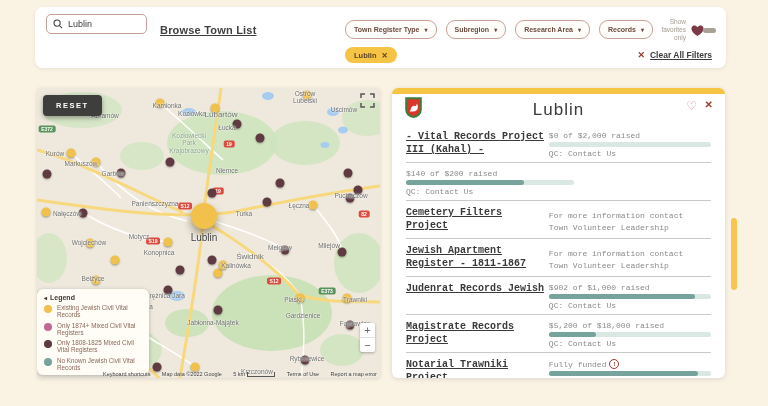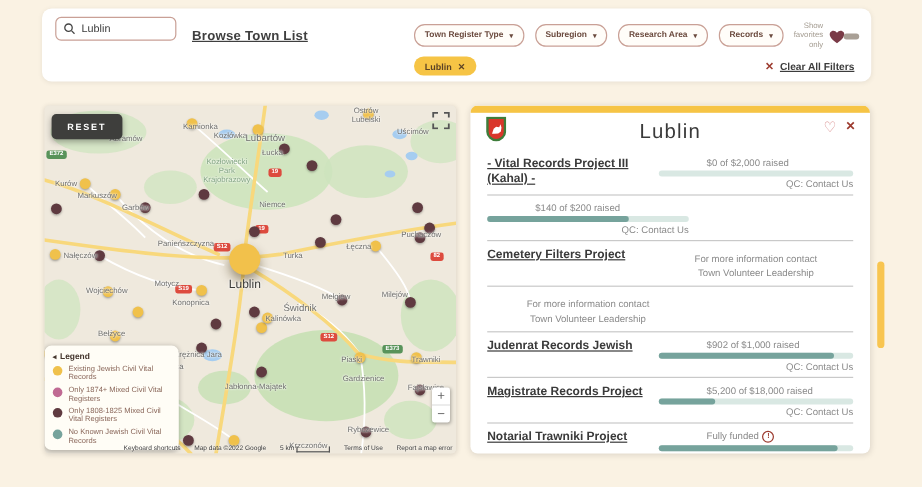--- a/index.html
+++ b/index.html
@@ -48,28 +48,28 @@
   .scalebar{width:26px;height:4px;border-left:1px solid #555;border-right:1px solid #555;border-bottom:1px solid #555;}
   
   .panel{left:392px;top:88px;width:333px;height:290px;background:#fff;border-radius:6px;box-shadow:0 1px 5px rgba(0,0,0,.12);overflow:hidden;}
   .panel-accent{height:6px;background:#f6c445;}
   .panel-header{position:relative;height:31px;display:flex;align-items:center;justify-content:center;}
   .crest{position:absolute;left:13px;top:3px;}
   .panel-title{font-size:17px;letter-spacing:1px;color:#3a3a3a;}
   .heart-btn{position:absolute;right:28px;top:5px;color:#d98f8f;font-size:12px;cursor:pointer;}
   .close-btn{position:absolute;right:12px;top:5px;color:#9c3a2e;font-weight:bold;font-size:10px;cursor:pointer;}
   .projects{padding:0 14px;}
-  .project-row{display:flex;justify-content:space-between;align-items:flex-start;padding:5px 0 4px;border-bottom:1px solid #c9c9c9;}
+  .project-row{display:flex;justify-content:space-between;align-items:flex-start;padding:5px 0 4px;border-bottom:1px solid #c9c9c9;font-family:Liberation Mono, monospace;}
   .ptitle{width:148px;font-size:10px;font-weight:bold;text-decoration:underline;color:#3a3a3a;line-height:1.3;cursor:pointer;}
   .pright{width:168px;padding-top:1px;}
-  .amount{font-size:8px;color:#8a8a8a;display:flex;align-items:flex-start;gap:3px;margin-left:40px;}
+  .amount{font-size:8px;color:#8a8a8a;display:flex;align-items:center;gap:3px;}
   .bar{height:5px;background:#d9e8e3;border-radius:3px;margin:2px 0;}
   .fill{height:100%;background:#76a39c;border-radius:3px;}
-  .qc{font-size:8px;color:#8a8a8a;text-align:right;margin-top:2px;}
-  .info{font-size:8px;color:#8a8a8a;text-align:center;line-height:1.5;}
+  .qc{font-size:8px;color:#8a8a8a;text-align:left;margin-top:2px;}
+  .info{font-size:8px;color:#8a8a8a;text-align:left;line-height:1.5;}
   .info-wrap{padding-top:3px;}
   .funded-i{width:8px;height:8px;border:1px solid #9c3a2e;border-radius:50%;color:#9c3a2e;font-size:6px;font-weight:bold;display:inline-flex;align-items:center;justify-content:center;flex:none;}
   .page-scrollbar{left:731px;top:218px;width:6px;height:72px;background:#f8c550;border-radius:3px;}
 </style>
 </head>
 <body>
 
 <div class="abs topbar">
   <div class="abs search-box">
     <svg width="10" height="10" viewBox="0 0 11 11">
@@ -339,20 +339,21 @@
       <div class="project-row">
         <a class="ptitle">Cemetery Filters Project</a>
         <div class="pright">
           <div class="info-wrap">
             <div class="info">For more information contact</div>
             <div class="info">Town Volunteer Leadership</div>
           </div>
         </div>
       </div>
       <div class="project-row">
+        <a class="ptitle">Jewish Apartment Register - 1811-1867</a>
         <div class="pright">
           <div class="info-wrap">
             <div class="info">For more information contact</div>
             <div class="info">Town Volunteer Leadership</div>
           </div>
         </div>
       </div>
       <div class="project-row">
         <a class="ptitle">Judenrat Records Jewish</a>
         <div class="pright">

